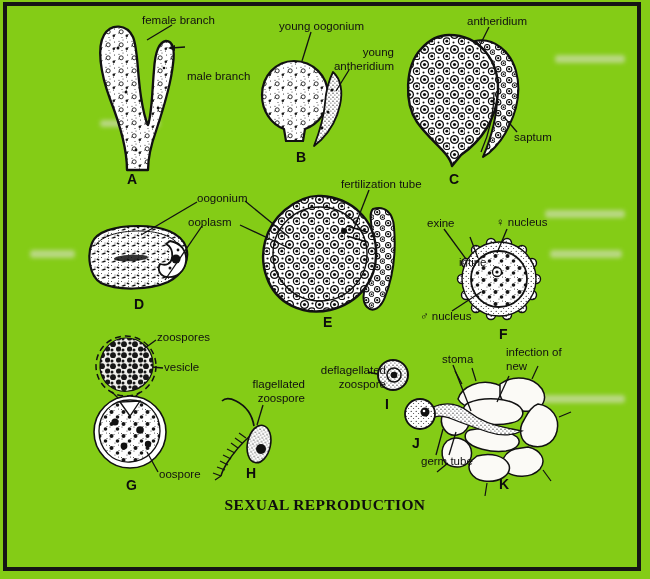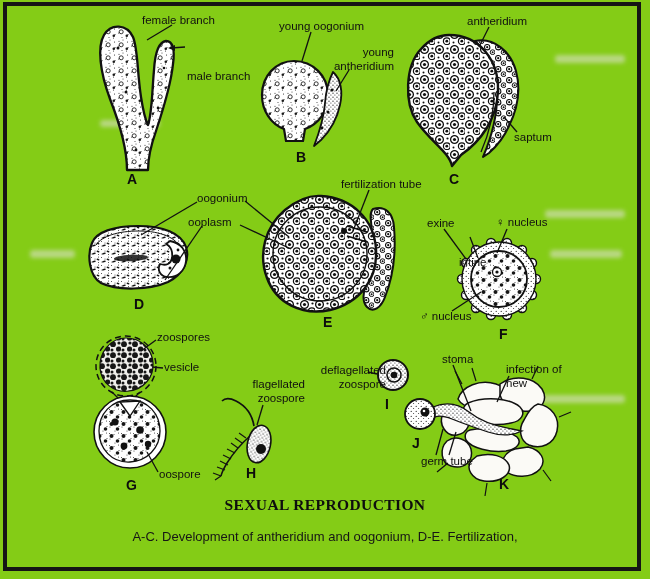--- a/index.html
+++ b/index.html
@@ -314,31 +314,30 @@
   <div class="lbl" style="left:427px;top:217px;">exine</div>
   <div class="lbl" style="left:459px;top:234px;margin-top:22px;">intine</div>
   <div class="lbl" style="left:496px;top:216px;">♀ nucleus</div>
   <div class="lbl" style="left:420px;top:310px;">♂ nucleus</div>
   <div class="lbl" style="left:157px;top:331px;">zoospores</div>
   <div class="lbl" style="left:164px;top:361px;">vesicle</div>
   <div class="lbl" style="left:159px;top:468px;text-align:right;">oospore</div>
   <div class="lbl wrapc" style="left:294px;top:364px;width:92px;">deflagellated zoospore</div>
   <div class="lbl wrapc" style="left:231px;top:378px;width:74px;">flagellated zoospore</div>
   <div class="lbl" style="left:442px;top:353px;">stoma</div>
-  <div class="lbl wrapl" style="left:506px;top:363px;width:64px;">infection of new</div>
+  <div class="lbl wrapl" style="left:506px;top:346px;width:64px;">infection of new</div>
   <div class="lbl" style="left:421px;top:455px;">germ tube</div>
 
   <div class="flt" style="left:127px;top:171px;">A</div>
   <div class="flt" style="left:296px;top:149px;">B</div>
   <div class="flt" style="left:449px;top:171px;">C</div>
   <div class="flt" style="left:134px;top:296px;">D</div>
   <div class="flt" style="left:323px;top:314px;">E</div>
   <div class="flt" style="left:499px;top:326px;">F</div>
   <div class="flt" style="left:126px;top:477px;">G</div>
   <div class="flt" style="left:246px;top:465px;">H</div>
   <div class="flt" style="left:385px;top:396px;">I</div>
   <div class="flt" style="left:412px;top:435px;">J</div>
   <div class="flt" style="left:499px;top:476px;">K</div>
 
   <div class="cap-title">SEXUAL REPRODUCTION</div>
-  <div class="cap-line1">A-C. Development of antheridium and oogonium, D-E. Fertilization,</div>
 
 </div>
 
 </body></html>

